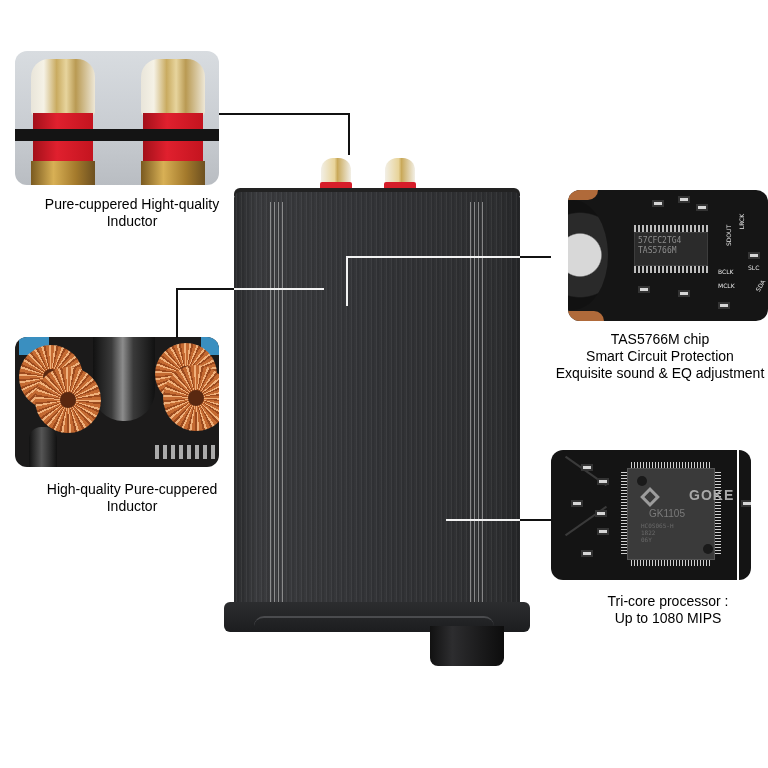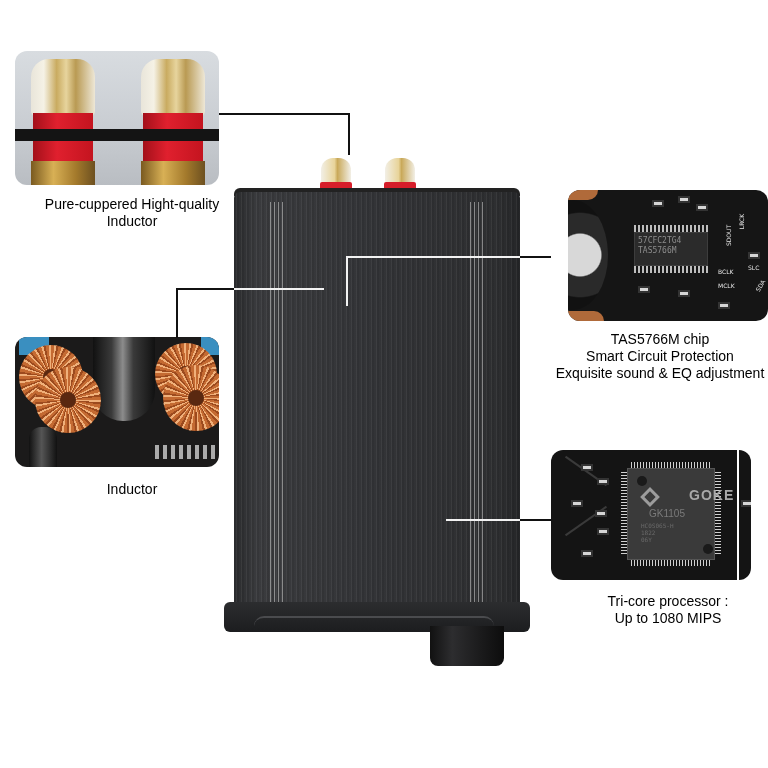--- a/index.html
+++ b/index.html
@@ -126,20 +126,21 @@
   <div class="bigcap"></div>
   <div class="coil c1"></div>
   <div class="coil c2"></div>
   <div class="coil c3"></div>
   <div class="coil c4"></div>
   <div class="smallcap"></div>
   <div class="pcbdots"></div>
 </div>
 
 <div class="caption" style="left:0;top:481px;width:236px;">
+  <div>High-quality Pure-cuppered</div>
   <div>Inductor</div>
 </div>
 
 <div class="thumb" id="thumb-dsp">
   <div class="copper"></div>
     <div class="copper2"></div>
   <div class="cap-round"></div>
   <div class="dsp-pins-top"></div>
   <div class="dsp-chip"></div>
   <div class="dsp-pins-bot"></div>

